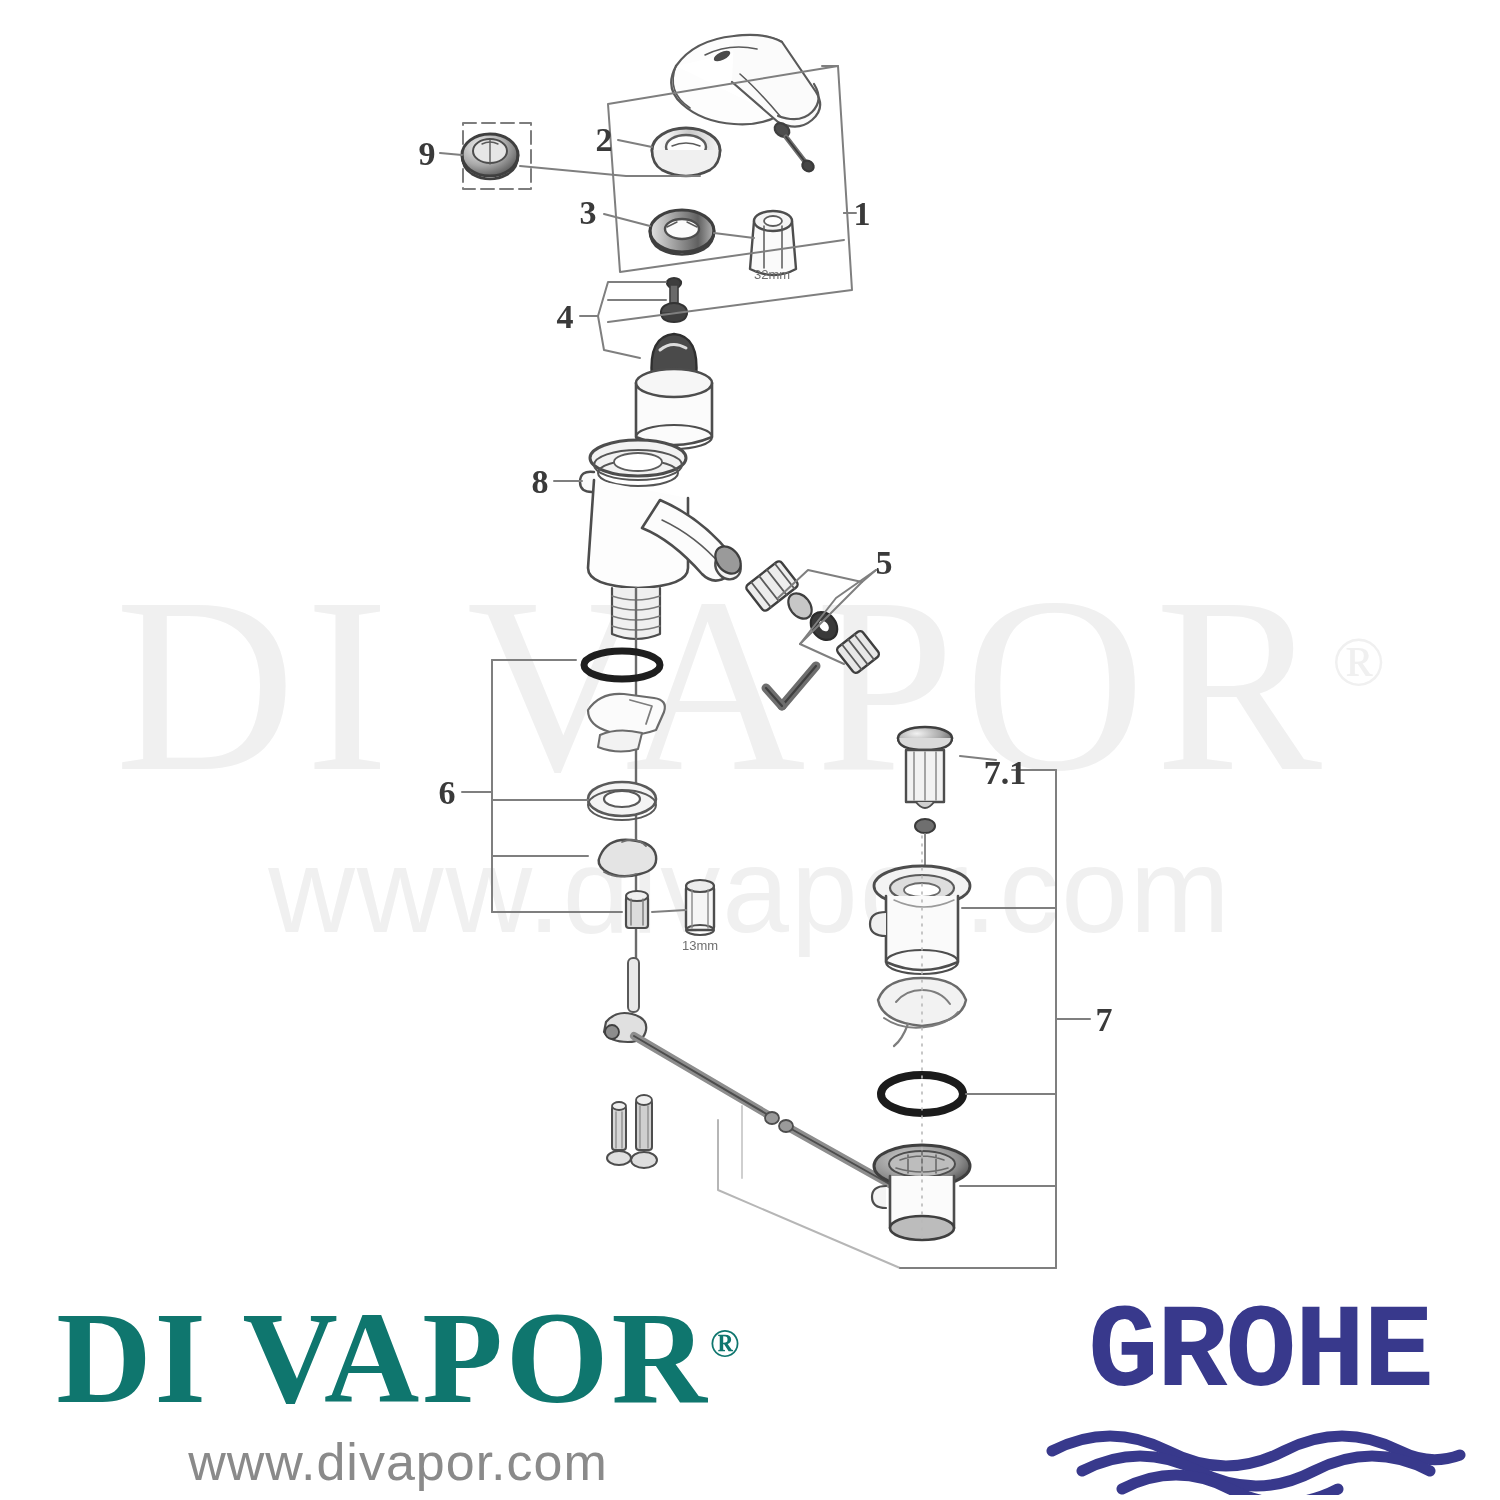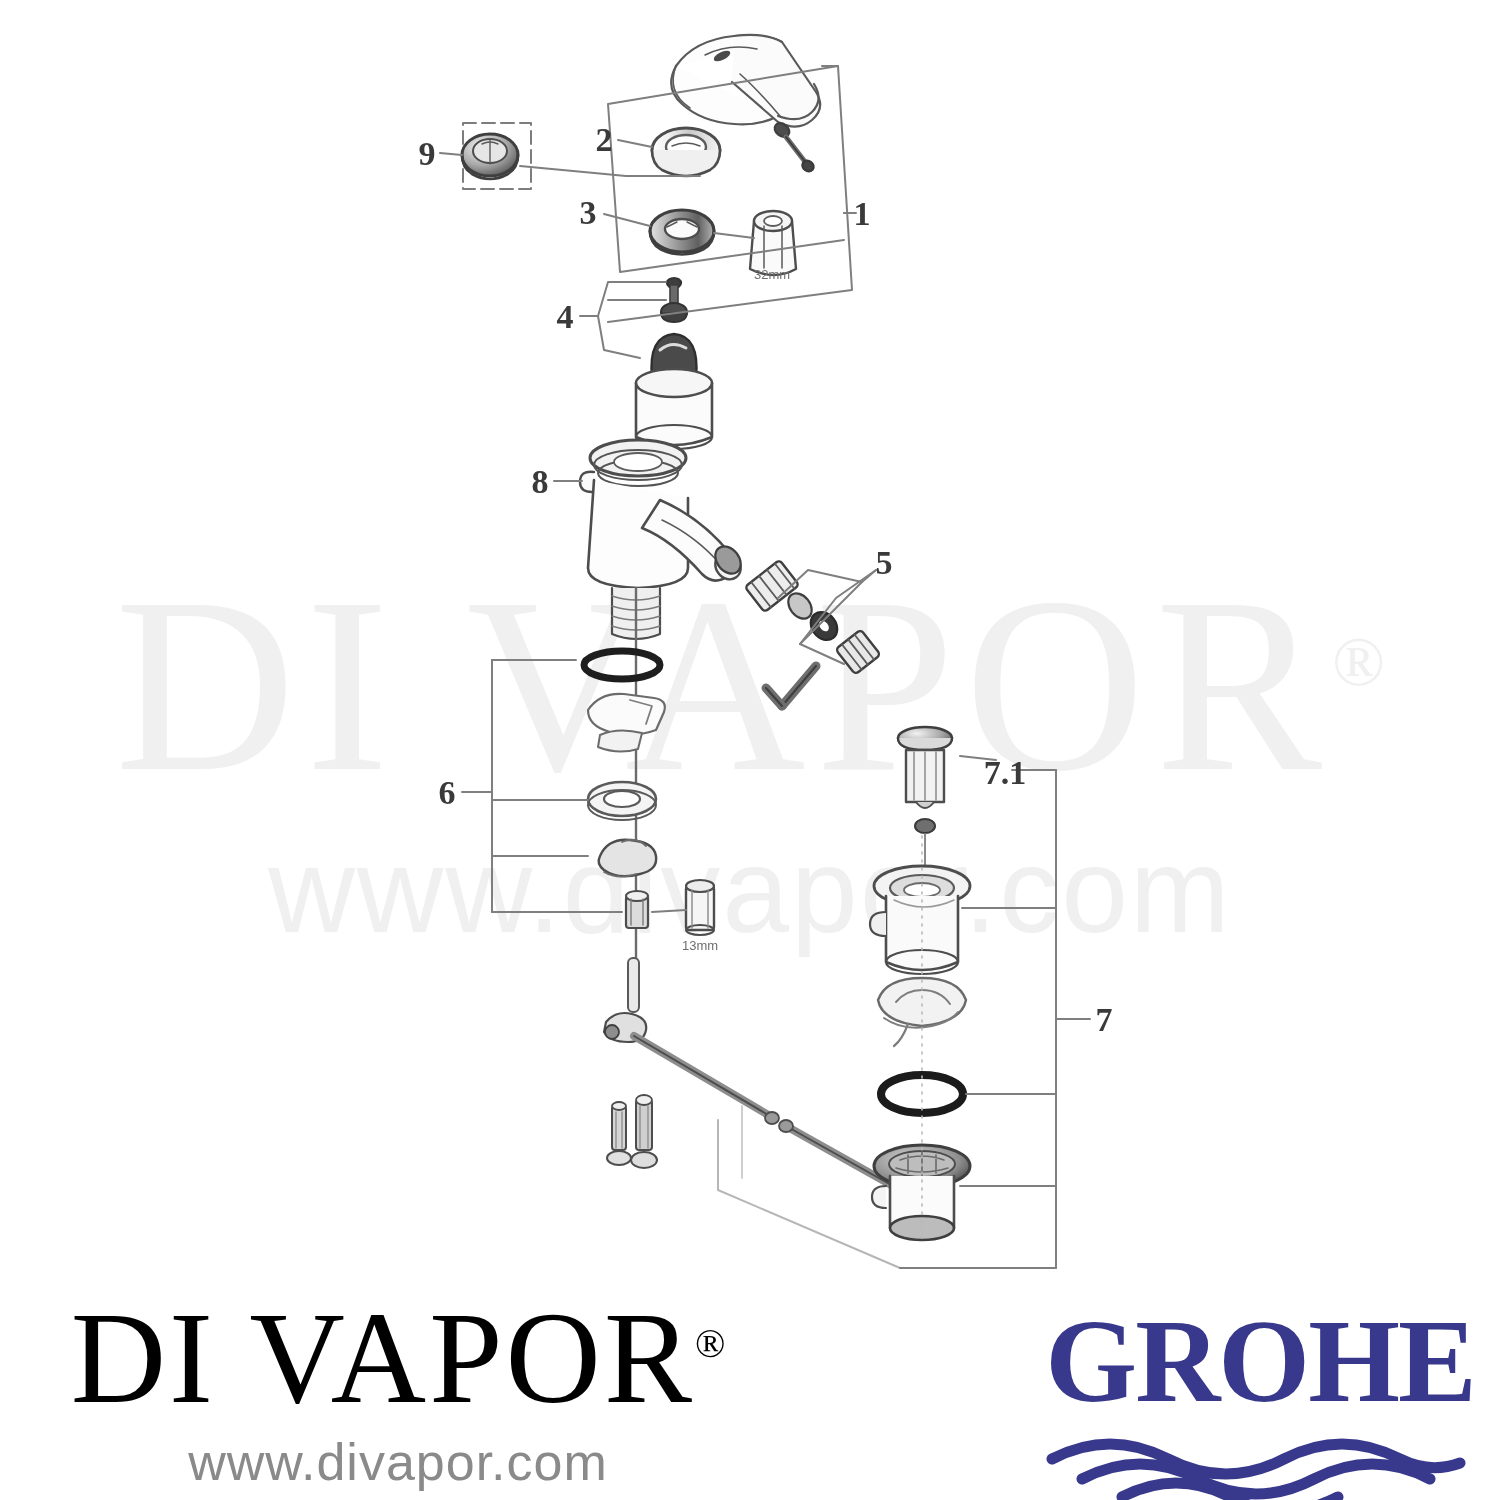--- a/index.html
+++ b/index.html
@@ -62,28 +62,27 @@
     color:#8a8a8a;
     letter-spacing:1px;
     margin-top:4px;
     white-space:nowrap;
   }
 
   .grohe{
     position:absolute;left:1030px;top:6px;width:460px;height:200px;
   }
   .grohe .word{
-    font-family:Liberation Serif, serif;
+    font-family:Liberation Mono, monospace;
     font-weight:bold;
     font-size:118px;
     line-height:1;
     letter-spacing:-2px;
     text-align:center;
     padding-top:4px;
-    margin-top:8px;
   }
   .grohe .waves{display:block;margin-top:2px;}
 </style>
 </head>
 <body>
 
 <div id="stage">
 
   <div class="wm wm-main" style="color: rgb(240, 240, 240);">
     <span>DI VAPOR</span><sup>®</sup>
@@ -393,21 +392,21 @@
 
     <g font-family="Liberation Sans, sans-serif" font-size="13" fill="#6f6f6f">
       <text class="dim" x="772" y="279" text-anchor="middle">32mm</text>
       <text class="dim" x="700" y="950" text-anchor="middle">13mm</text>
     </g>
   </svg>
 
   <div class="footer">
 
     <div class="divapor">
-      <div class="name" style="color: #000000;"><span>DI VAPOR</span><sup>®</sup></div>
+      <div class="name" style="color: #0f766e; font-weight: bold;"><span>DI VAPOR</span><sup>®</sup></div>
       <div class="url" style="color: rgb(138, 138, 138);">www.divapor.com</div>
     </div>
 
     <div class="grohe">
       <div class="word" style="color:#38398c">GROHE</div>
       <svg class="waves" width="460" height="80" viewBox="0 0 460 80">
         <g fill="none" stroke="#38398c" stroke-width="11" stroke-linecap="round">
           <path d="M22 36 q58 -30 116 0 q58 30 116 0 q58 -30 116 0 q30 15 60 4" stroke="#38398c"></path>
           <path d="M52 56 q58 -30 116 0 q58 30 116 0 q58 -30 116 0" stroke="#38398c"></path>
           <path d="M92 74 q54 -28 108 0 q54 28 108 0" stroke="#38398c"></path>

